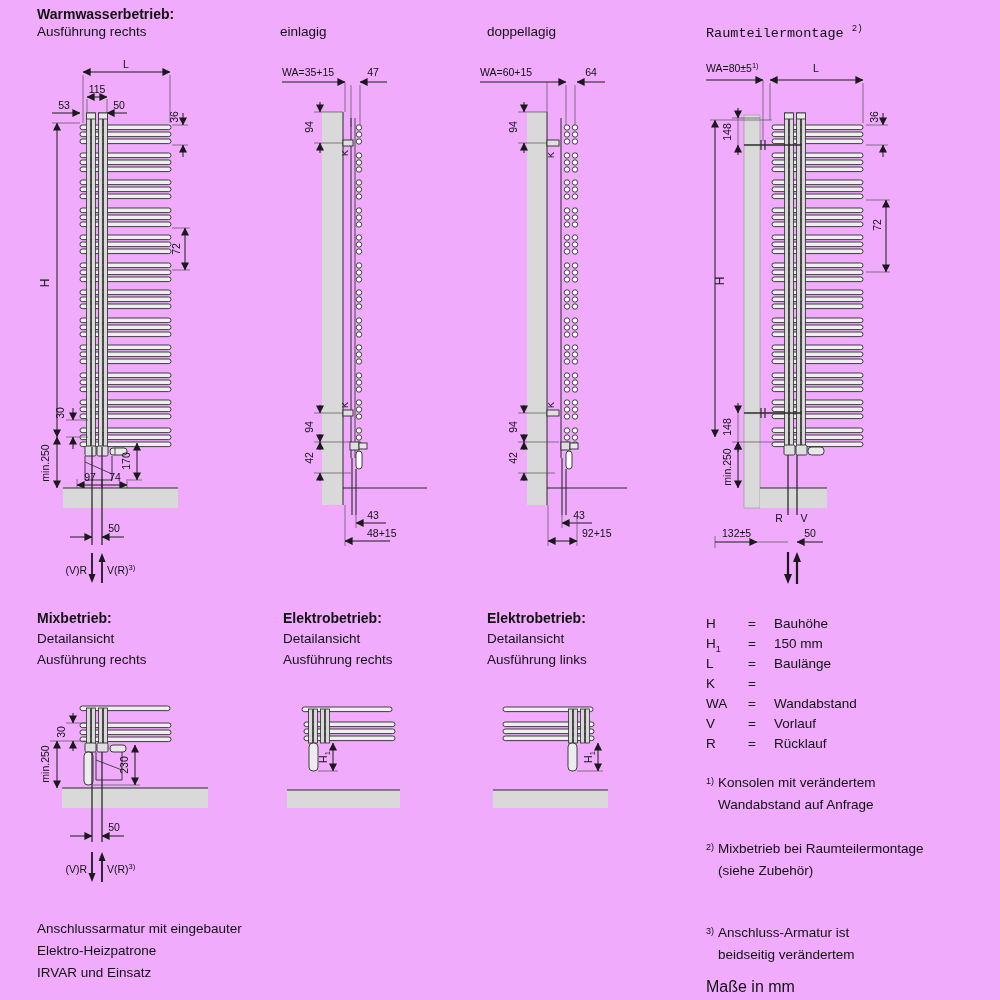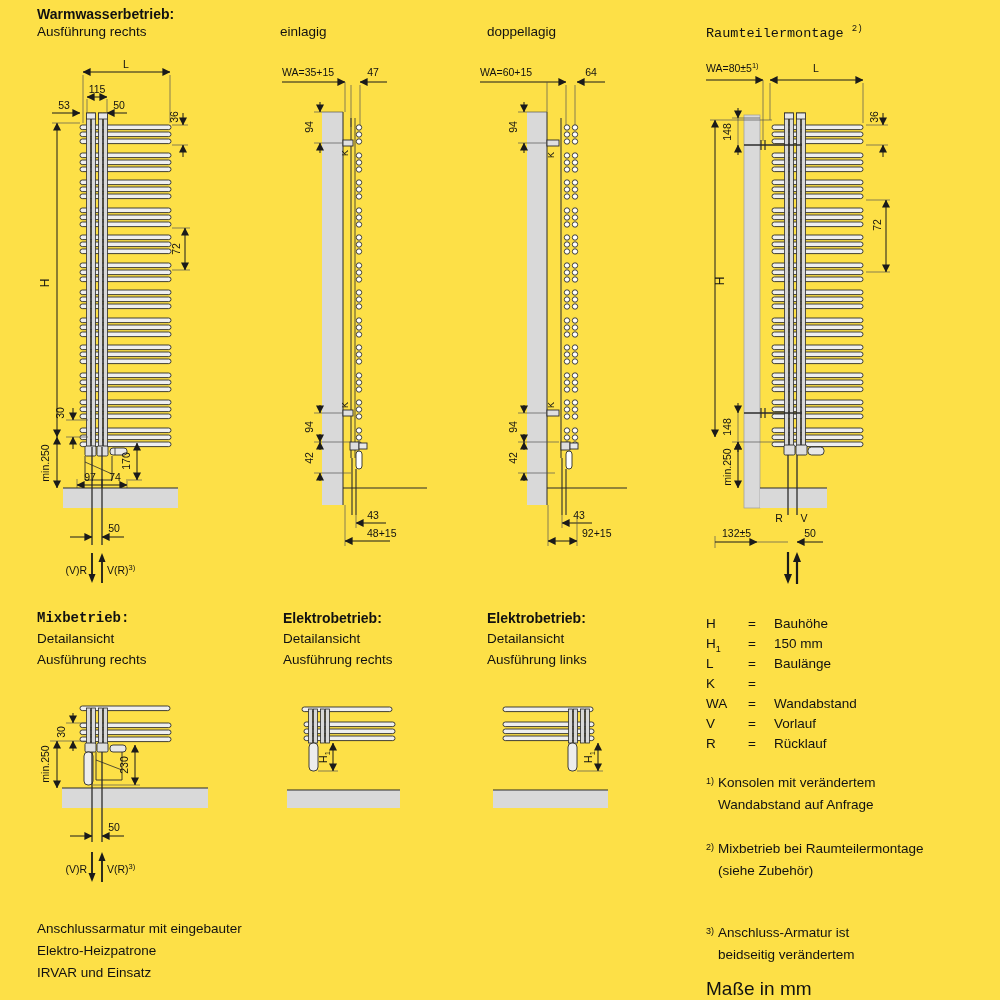--- a/index.html
+++ b/index.html
@@ -1,30 +1,30 @@
 <!DOCTYPE html>
 <html><head>
 <meta charset="utf-8">
 <style>
   html,body{margin:0;padding:0;background:#fff;}
-  #canvas{position:relative;width:1000px;height:1000px;background:#fde047;
+  #canvas{position:relative;width:1000px;height:1000px;background:#f0abfc;
           font-family:"Liberation Sans",sans-serif;color:#111;overflow:hidden;}
   .abs{position:absolute;}
   .h-bold{font-size:14px;font-weight:bold;}
   .h-reg{font-size:13.5px;}
   .h-reg sup,.fn sup{font-size:9px;}
   svg{position:absolute;overflow:visible;}
   svg text{font-family:"Liberation Sans",sans-serif;fill:#111;}
   .dim{font-size:10.5px;}
   .dim-s{font-size:9px;}
   .leg-row{display:grid;grid-template-columns:42px 26px auto;font-size:13.5px;height:20px;}
   .fn{display:flex;gap:4px;font-size:13.5px;line-height:22px;}
   .fn sup{line-height:14px;padding-top:2px;}
   .cap{font-size:13.5px;line-height:22px;}
-  .units{font-size:19px;}
+  .units{font-size:16px;}
   sub{font-size:9px;}
 </style>
 </head>
 <body>
 
 <div id="canvas">
 
   <svg width="0" height="0">
     <defs>
       <marker id="ar" viewBox="0 0 10 10" refX="9.5" refY="5" markerWidth="8" markerHeight="8" orient="auto-start-reverse">
@@ -387,21 +387,21 @@
     <text x="120" y="482" class="dim" text-anchor="middle">50</text>
 
     <g>
       <line x1="98" y1="497" x2="98" y2="520" stroke="#1a1a1a" stroke-width="2.2"></line>
       <polygon points="94,519 102,519 98,529" fill="#1a1a1a"></polygon>
       <line x1="107" y1="529" x2="107" y2="506" stroke="#1a1a1a" stroke-width="2.2"></line>
       <polygon points="103,507 111,507 107,497" fill="#1a1a1a"></polygon>
     </g>
   </svg>
 
-  <div class="abs h-bold" style="left:37px;top:610px;font-family:Liberation Mono, monospace;">Mixbetrieb:</div>
+  <div class="abs h-bold" style="left:37px;top:610px;">Mixbetrieb:</div>
   <div class="abs h-reg" style="left:37px;top:631px;">Detailansicht</div>
   <div class="abs h-reg" style="left:37px;top:652px;">Ausführung rechts</div>
 
   <div class="abs h-bold" style="left:283px;top:610px;">Elektrobetrieb:</div>
   <div class="abs h-reg" style="left:283px;top:631px;">Detailansicht</div>
   <div class="abs h-reg" style="left:283px;top:652px;">Ausführung rechts</div>
 
   <div class="abs h-bold" style="left:487px;top:610px;">Elektrobetrieb:</div>
   <div class="abs h-reg" style="left:487px;top:631px;">Detailansicht</div>
   <div class="abs h-reg" style="left:487px;top:652px;">Ausführung links</div>

